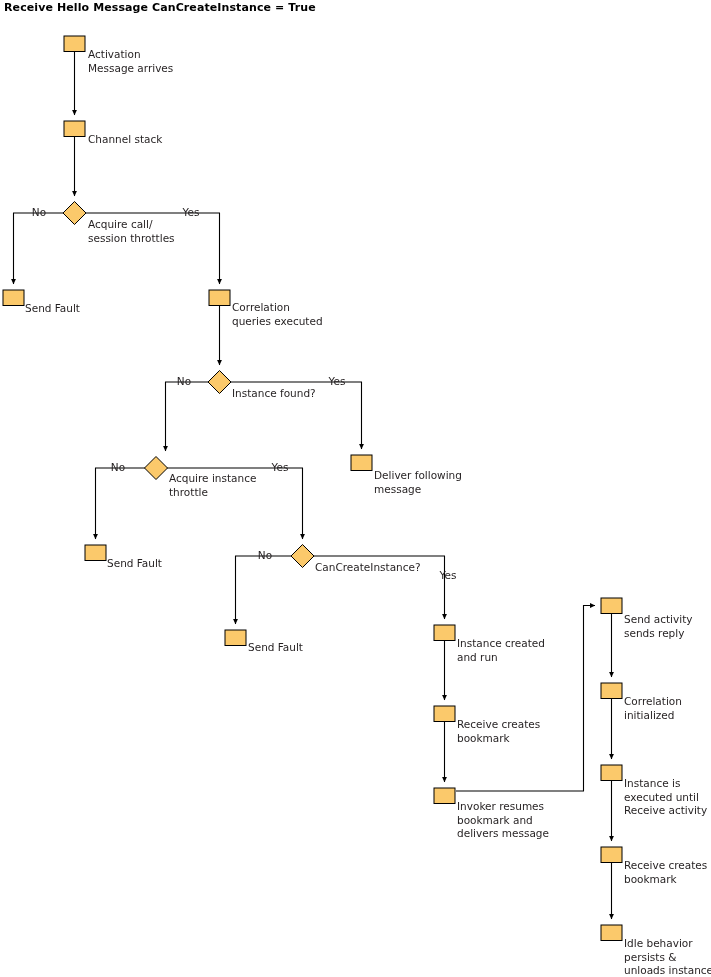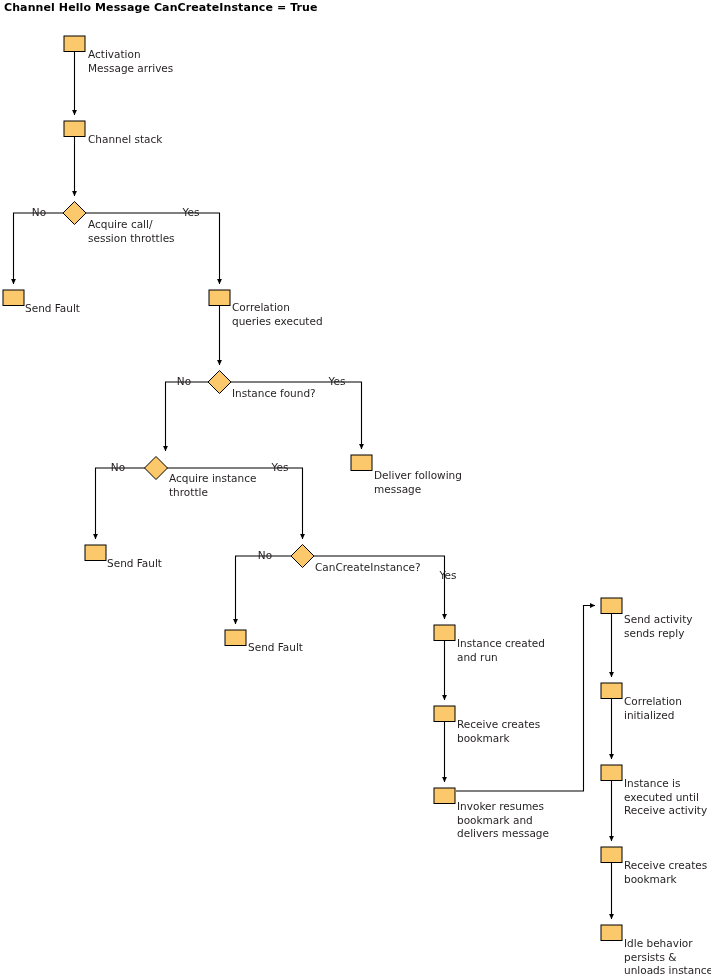--- a/index.html
+++ b/index.html
@@ -51,21 +51,21 @@
     font-size: 10.5px;
     fill: #231f20;
   }
   .edge-label {
     text-anchor: middle;
   }
 </style>
 </head>
 <body>
 
-<div id="diagram-title">Channel Hello Message CanCreateInstance = True</div>
+<div id="diagram-title">Receive Hello Message CanCreateInstance = True</div>
 
 <svg id="flow" viewBox="0 0 711 977">
   <defs>
     <marker id="arrow" markerWidth="7" markerHeight="7" refX="5.4" refY="2.6" orient="auto" markerUnits="userSpaceOnUse">
       <path d="M0,0 L5.6,2.6 L0,5.2 z" fill="#000000"></path>
     </marker>
   </defs>
 
   <g>
     <path class="edge" d="M74.5,51.5 L74.5,115" marker-end="url(#arrow)"></path>

